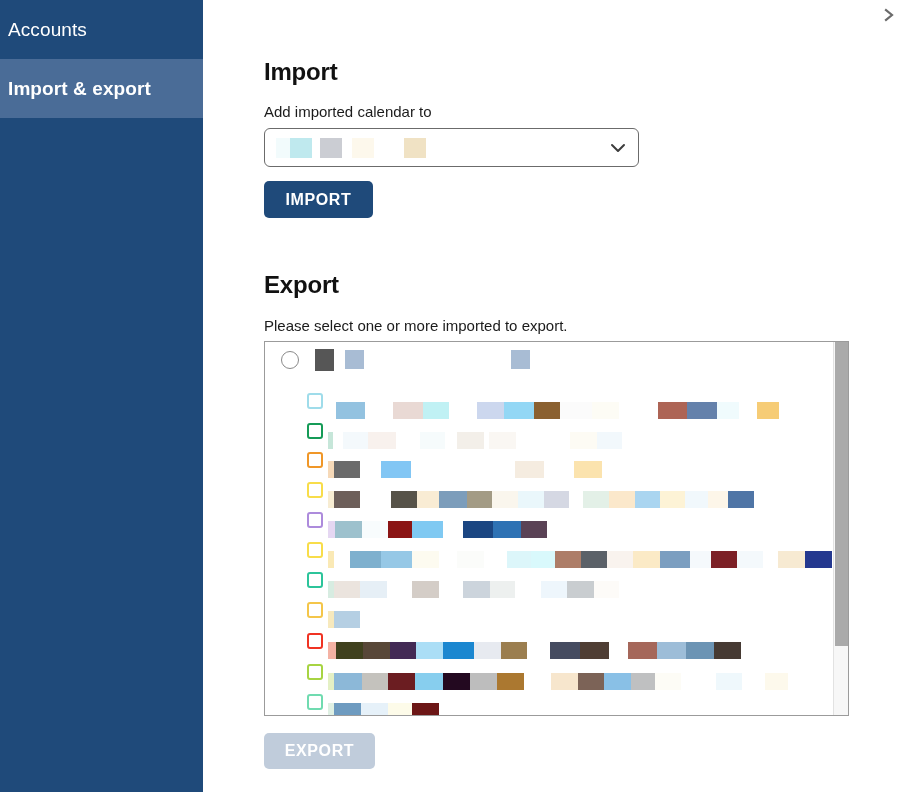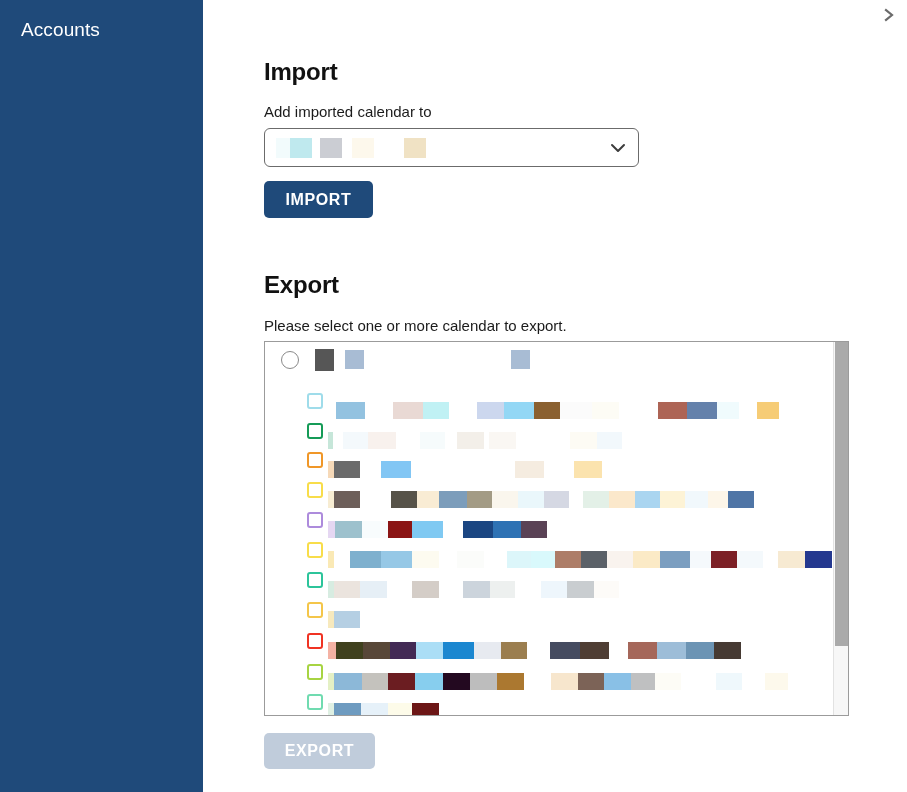--- a/index.html
+++ b/index.html
@@ -22,21 +22,21 @@
     top: 0;
     width: 203px;
     height: 792px;
     background: #1f4a7a;
     box-sizing: border-box;
   }
   .nav-item {
     height: 59px;
     display: flex;
     align-items: center;
-    padding-left: 21px;
+    padding-left: 8px;
     color: #ffffff;
     font-size: 19px;
     box-sizing: border-box;
     letter-spacing: 0.1px;
   }
   .nav-item.active {
     background: #4a6c97;
     font-weight: bold;
   }
 
@@ -224,20 +224,23 @@
     font-family: "Liberation Sans", sans-serif;
     padding: 0;
   }
 </style>
 </head>
 <body>
 
 <div id="sidebar">
   <div class="nav-item">
     <span>Accounts</span>
+  </div>
+  <div class="nav-item active">
+    <span>Import &amp; export</span>
   </div>
 </div>
 
 <div id="main">
 
   <div id="top-chevron">
     <svg width="12" height="16" viewBox="0 0 12 16" aria-hidden="true">
       <polyline points="3,3 9,8 3,13" fill="none" stroke="#6b6b6b" stroke-width="2.2" stroke-linecap="square"></polyline>
     </svg>
   </div>
@@ -256,21 +259,21 @@
     <div id="select-chevron">
       <svg width="18" height="18" viewBox="0 0 18 18" aria-hidden="true">
         <polyline points="3,6 9,12 15,6" fill="none" stroke="#3d3d3d" stroke-width="2" stroke-linecap="round" stroke-linejoin="round"></polyline>
       </svg>
     </div>
   </div>
 
   <button id="import-button">IMPORT</button>
 
   <div id="export-title" class="section-title">Export</div>
-  <div id="export-sub" class="section-sub">Please select one or more calendar to export.</div>
+  <div id="export-sub" class="section-sub">Please select one or more imported to export.</div>
 
   <div id="export-list">
     <div id="export-list-inner">
       <div class="list-header-row">
         <div class="cb-circle"></div>
       <div class="redact" style="left: 50px; top: 7px; width: 19px; height: 22px; background: rgb(86, 86, 86);"></div>
           <div class="redact" style="left: 80px; top: 8px; width: 19px; height: 19px; background: rgb(168, 188, 212);"></div>
           <div class="redact" style="left: 246px; top: 8px; width: 19px; height: 19px; background: rgb(168, 188, 212);"></div>
         </div>
     <div style="position: absolute; left: 0px; top: 51px; width: 100%; height: 28px;">

